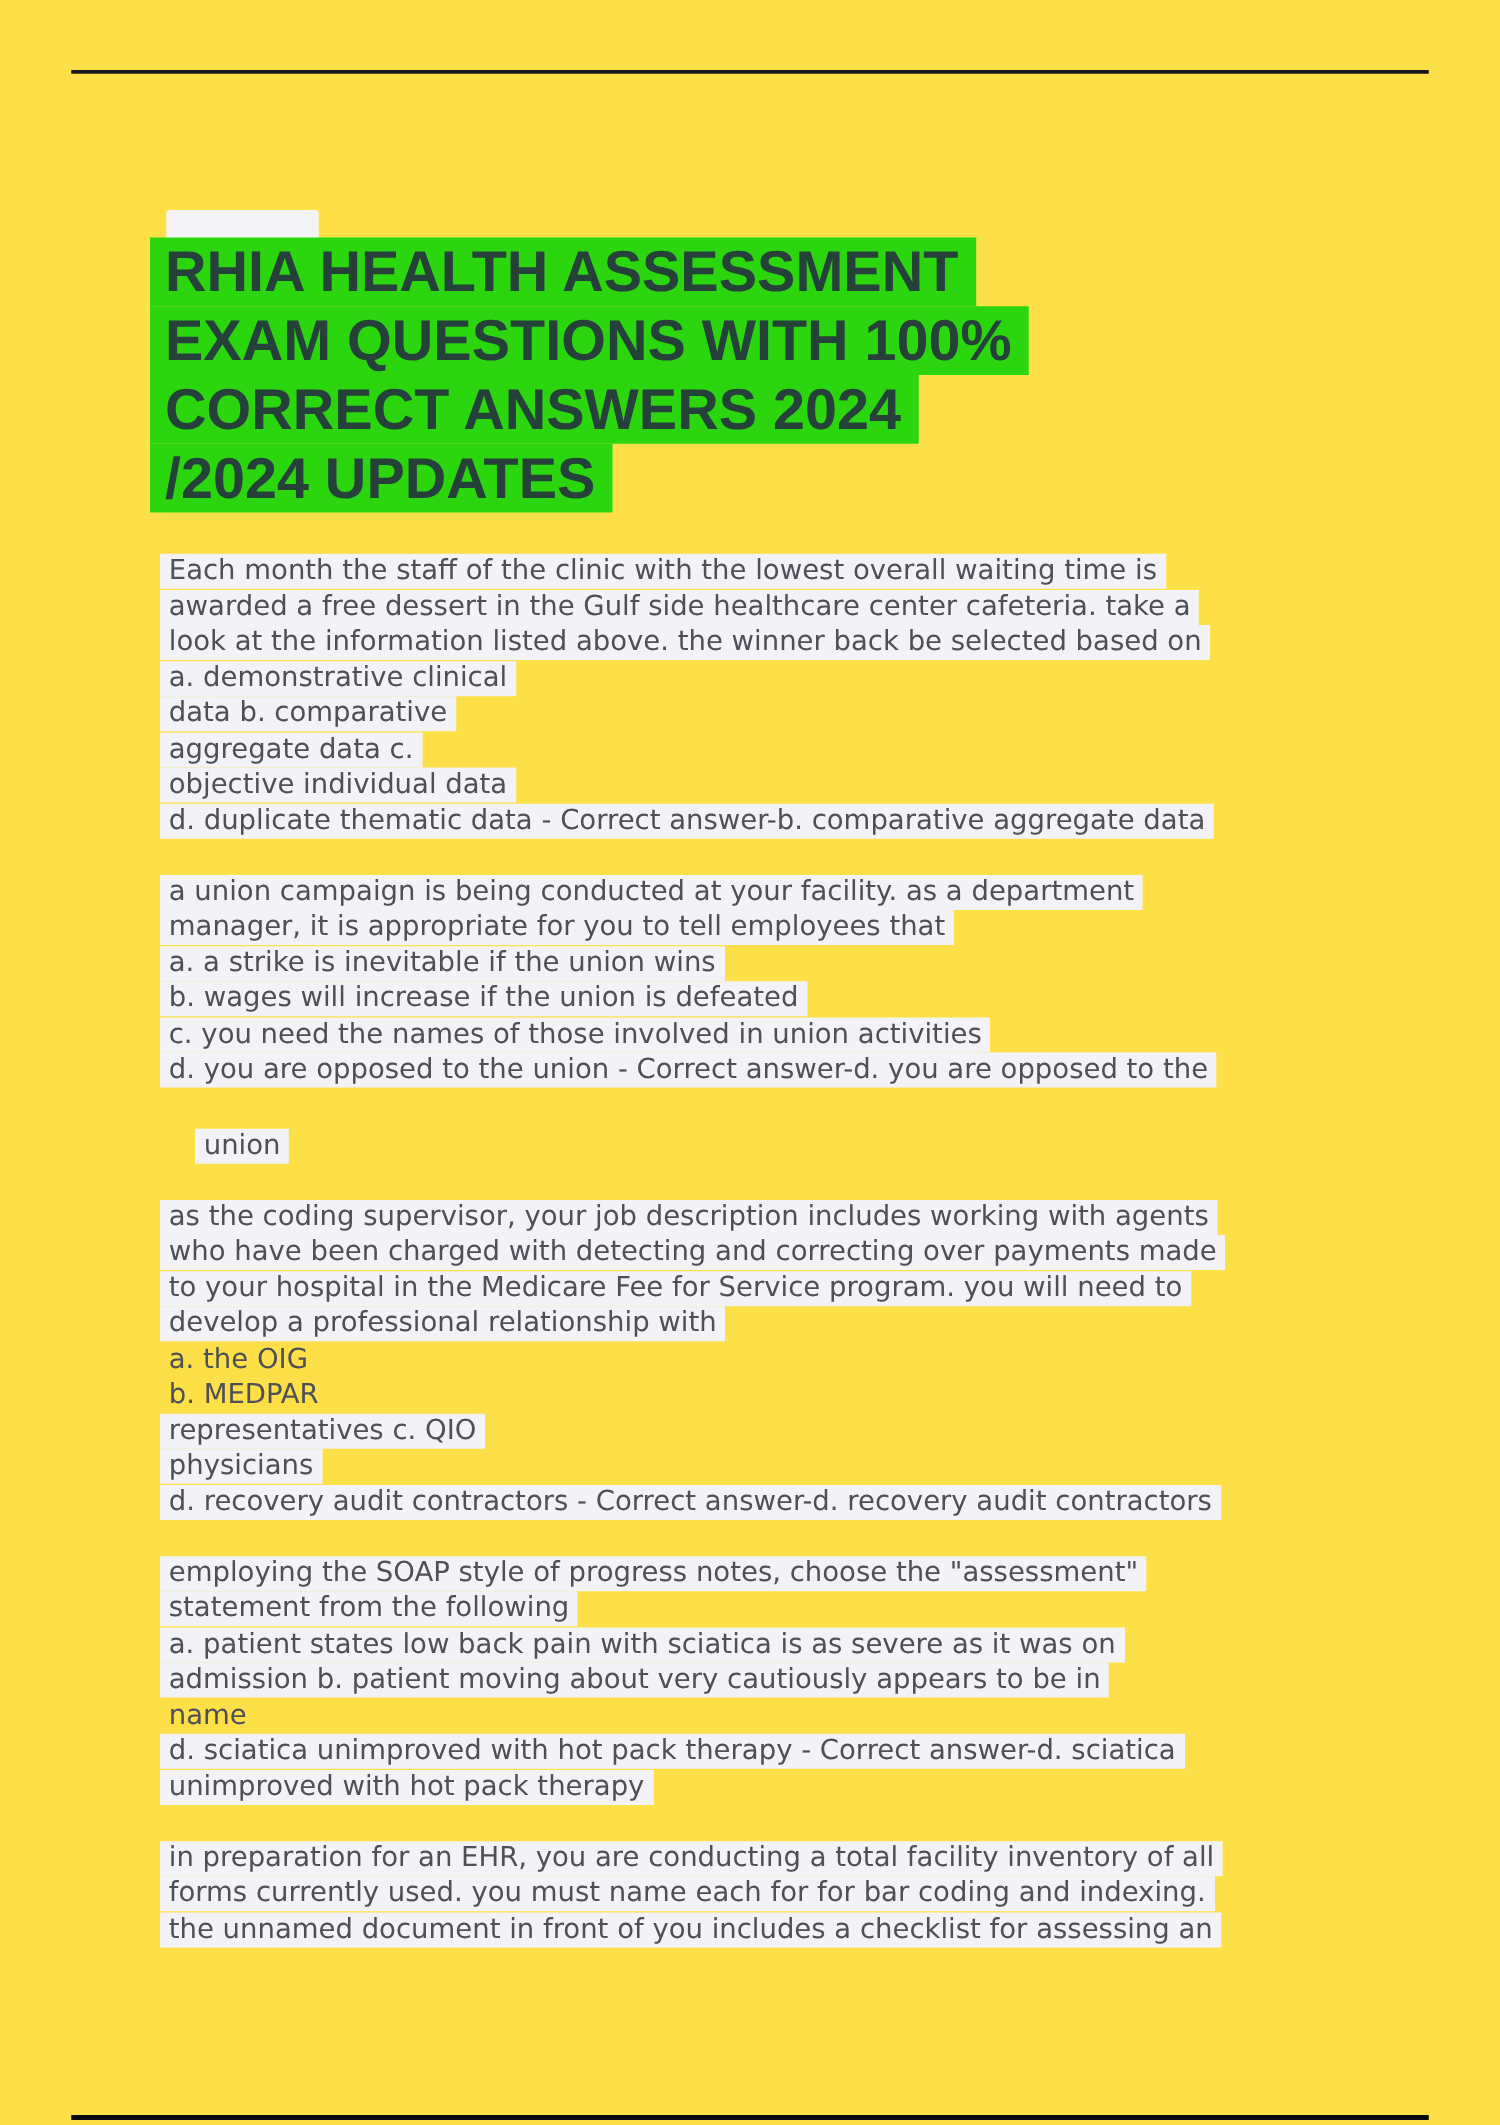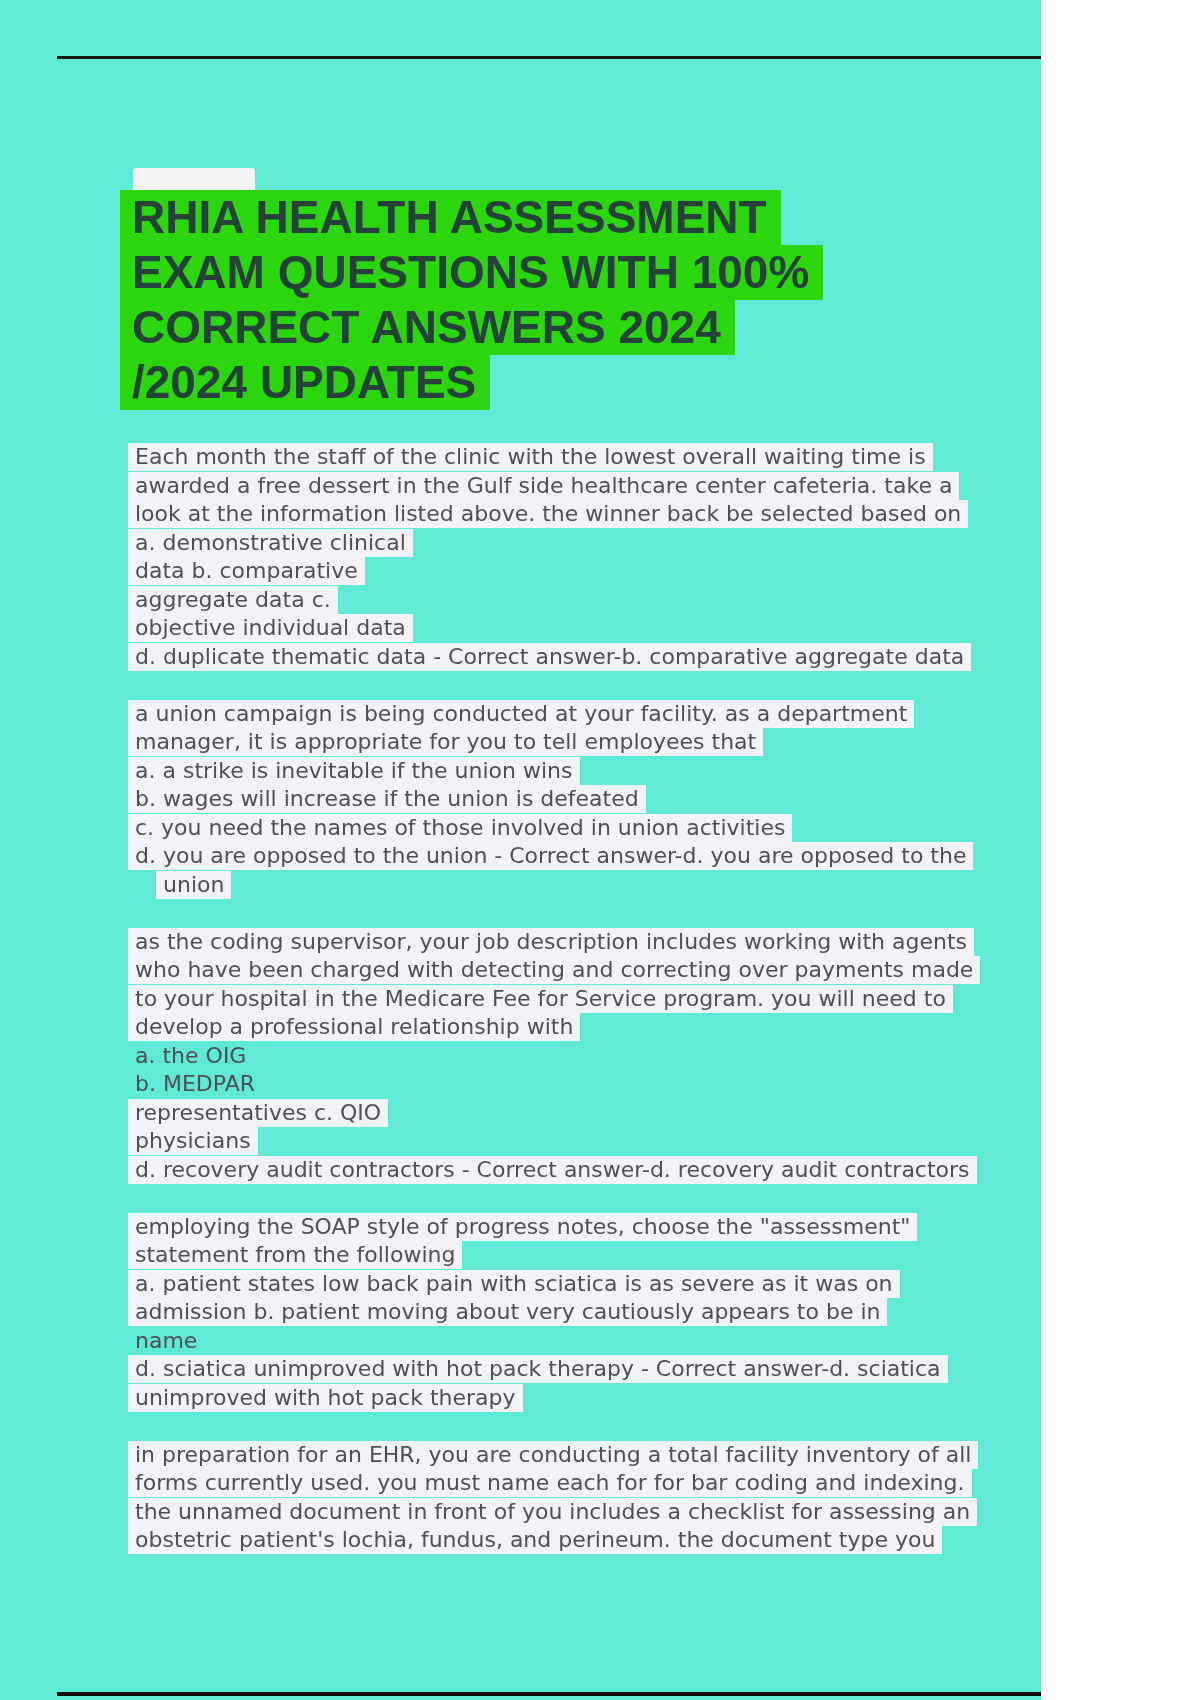--- a/index.html
+++ b/index.html
@@ -2,23 +2,23 @@
 <html style="--title-hl: #2bd60f; --title-fg: #25413a; --body-fg: #4f4f57; --body-hl: #f2f2f7;"><head>
 <meta charset="utf-8">
 <style>
   html, body {
     margin: 0;
     padding: 0;
     background: #ffffff;
   }
   .page {
     position: relative;
-    width: 1041px;
+    width: 1200px;
     height: 1700px;
-    background: #5eead4;
+    background: #fde047;
     overflow: hidden;
     font-family: "DejaVu Sans", sans-serif;
   }
   .rule {
     position: absolute;
     left: 57px;
     width: 1086px;
     background: #161616;
   }
   .rule.top    { top: 56px;  height: 3px; }
@@ -62,21 +62,21 @@
     left: 135px;
     top: 443px;
     font-size: 22px;
     color: var(--body-fg, #4f4f57);
   }
   .bline {
     height: 28.5px;
     line-height: 28.5px;
     white-space: pre;
   }
-  .bline.indent { padding-left: 28px; }
+  .bline.indent { padding-left: 28px; margin-top: 32px; }
   .bline.blank  { height: 28.5px; }
   .hl {
     background: var(--body-hl, #f2f2f7);
     padding: 1px 7px 2px 7px;
     margin-left: -7px;
   }
   .plain {
     padding: 1px 7px 2px 7px;
     margin-left: -7px;
     background: transparent;
@@ -126,16 +126,15 @@
       <div class="bline"><span class="hl">statement from the following</span></div>
       <div class="bline"><span class="hl">a. patient states low back pain with sciatica is as severe as it was on</span></div>
       <div class="bline"><span class="hl">admission b. patient moving about very cautiously appears to be in</span></div>
       <div class="bline"><span class="plain">name</span></div>
       <div class="bline"><span class="hl">d. sciatica unimproved with hot pack therapy - Correct answer-d. sciatica</span></div>
       <div class="bline"><span class="hl">unimproved with hot pack therapy</span></div>
       <div class="bline blank"></div>
       <div class="bline"><span class="hl">in preparation for an EHR, you are conducting a total facility inventory of all</span></div>
       <div class="bline"><span class="hl">forms currently used. you must name each for for bar coding and indexing.</span></div>
       <div class="bline"><span class="hl">the unnamed document in front of you includes a checklist for assessing an</span></div>
-      <div class="bline"><span class="hl">obstetric patient's lochia, fundus, and perineum. the document type you</span></div>
     </div>
   <div class="rule bottom"></div>
 </div>
 
 </body></html>

